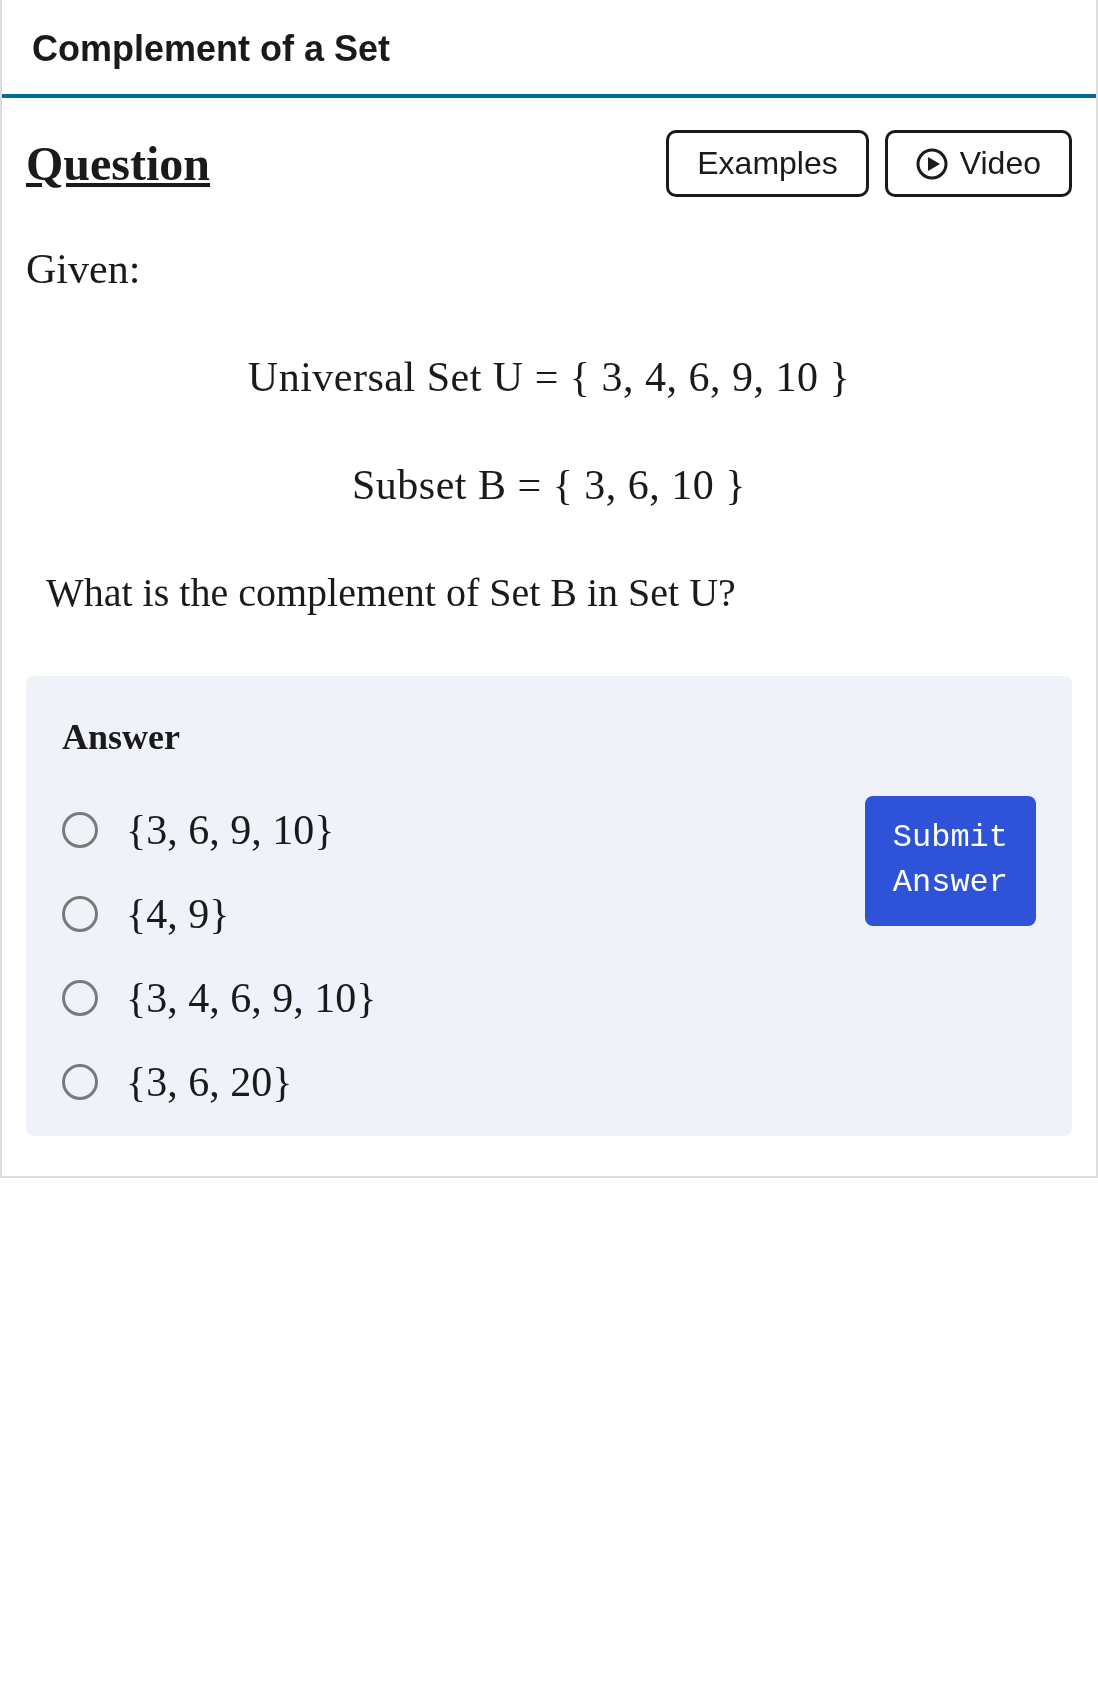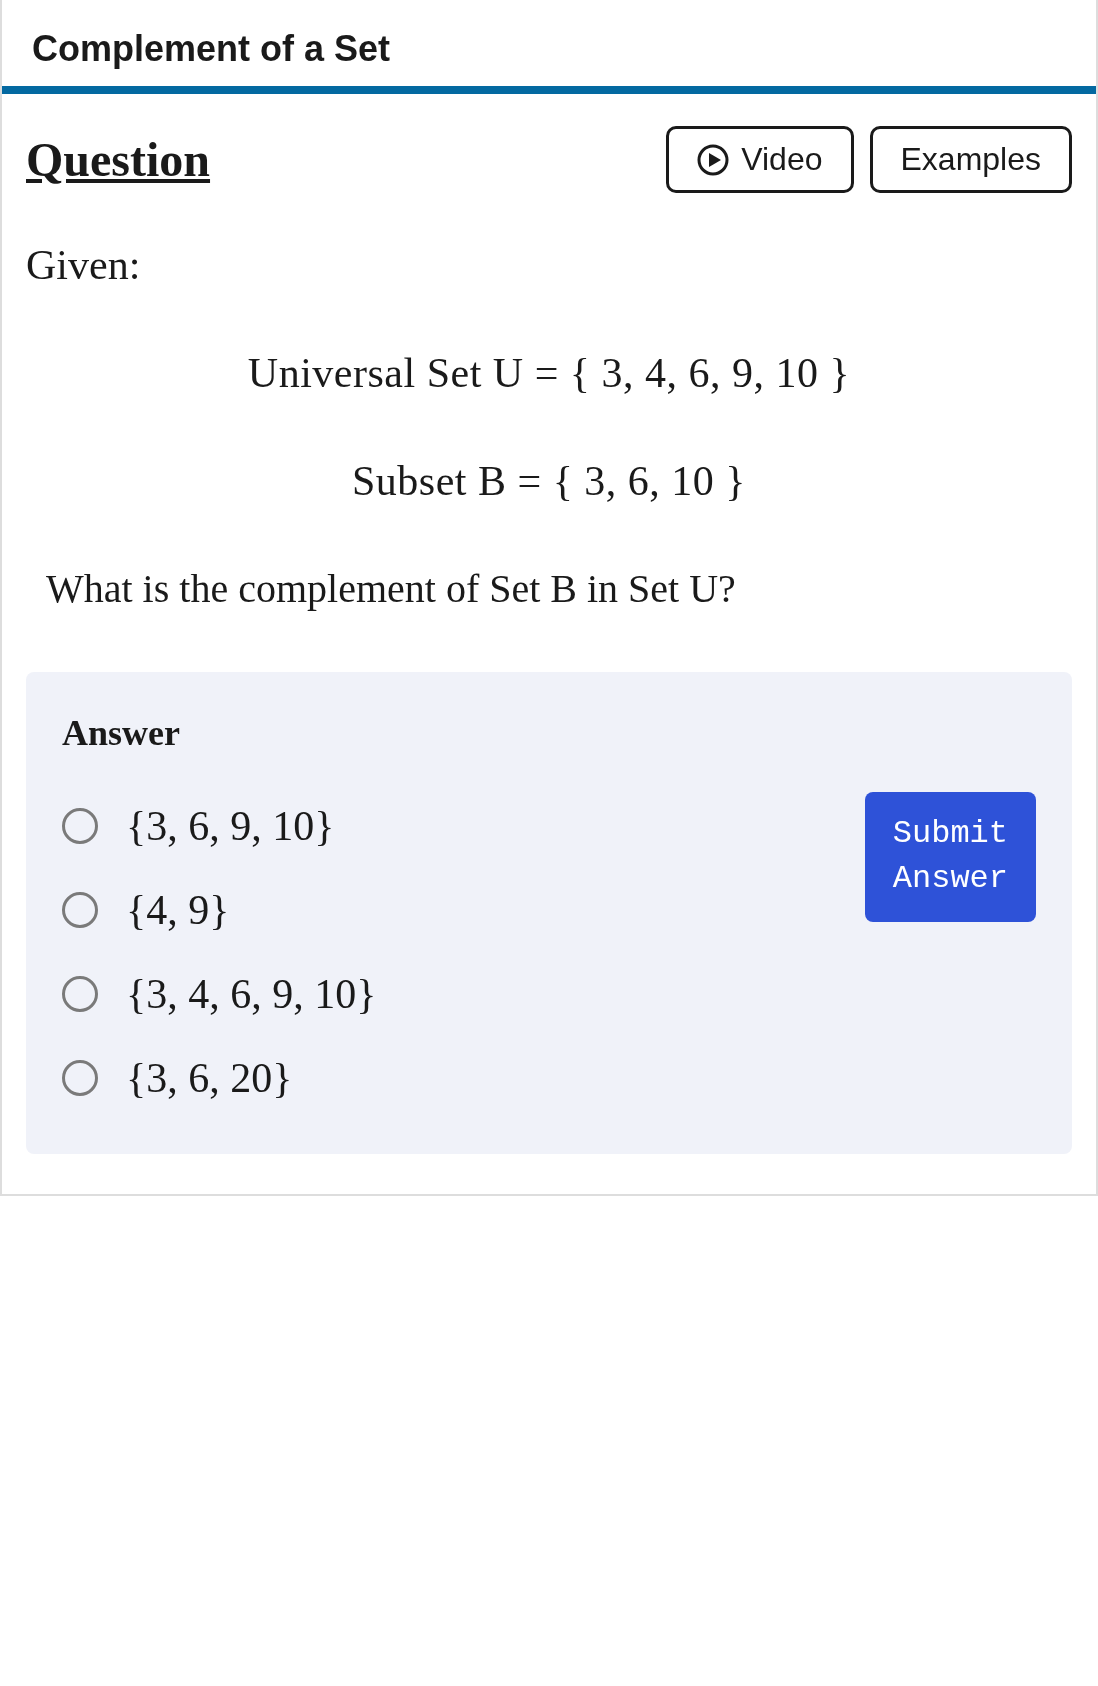--- a/index.html
+++ b/index.html
@@ -11,22 +11,22 @@
     font-family: Georgia, 'Times New Roman', serif;
     background: #fff;
     width: 1098px;
     color: #1a1a1a;
   }
   .container {
     border: 2px solid #ddd;
     border-top: none;
   }
   .header {
-    padding: 28px 30px 16px 30px;
-    border-bottom: 8px solid #0369a1;
+    padding: 28px 30px 24px 30px;
+    border-bottom: 4px solid #0369a1;
   }
   .header-title {
     font-family: 'Segoe UI', Arial, sans-serif;
     font-weight: 700;
     font-size: 36px;
     color: #1a1a1a;
   }
   .content {
     padding: 32px 24px 40px 24px;
   }
@@ -77,21 +77,21 @@
     letter-spacing: 0.5px;
   }
   .question-text {
     font-family: Georgia, serif;
     font-size: 40px;
     margin: 0 20px 60px 20px;
   }
   .answer-panel {
     background: #f0f2f9;
     border-radius: 8px;
-    padding: 40px 36px 52px 36px;
+    padding: 40px 36px 30px 36px;
   }
   .answer-label {
     font-family: Georgia, serif;
     font-weight: 700;
     font-size: 36px;
     margin-bottom: 48px;
   }
   .answer-body {
     display: flex;
     justify-content: space-between;
@@ -143,31 +143,31 @@
   <div class="header">
     <div class="header-title">Complement of a Set</div>
   </div>
 
   <div class="content">
 
     <div class="question-row">
       <div class="question-label">Question</div>
       <div class="button-group">
         <button class="outline-btn">
+          <span>Examples</span>
+        </button>
+        <button class="outline-btn">
           <span class="play-icon">
             <svg width="32" height="32" viewBox="0 0 32 32">
               <circle cx="16" cy="16" r="14" fill="none" stroke="#1a1a1a" stroke-width="3"></circle>
               <polygon points="12,9 24,16 12,23" fill="#1a1a1a"></polygon>
             </svg>
           </span>
           <span>Video</span>
         </button>
-        <button class="outline-btn">
-          <span>Examples</span>
-        </button>
       </div>
     </div>
 
     <div class="given-label">Given:</div>
 
     <div class="math-block">
       <span class="math-text">Universal Set U = { 3, 4, 6, 9, 10 }</span>
     </div>
 
     <div class="math-block">

